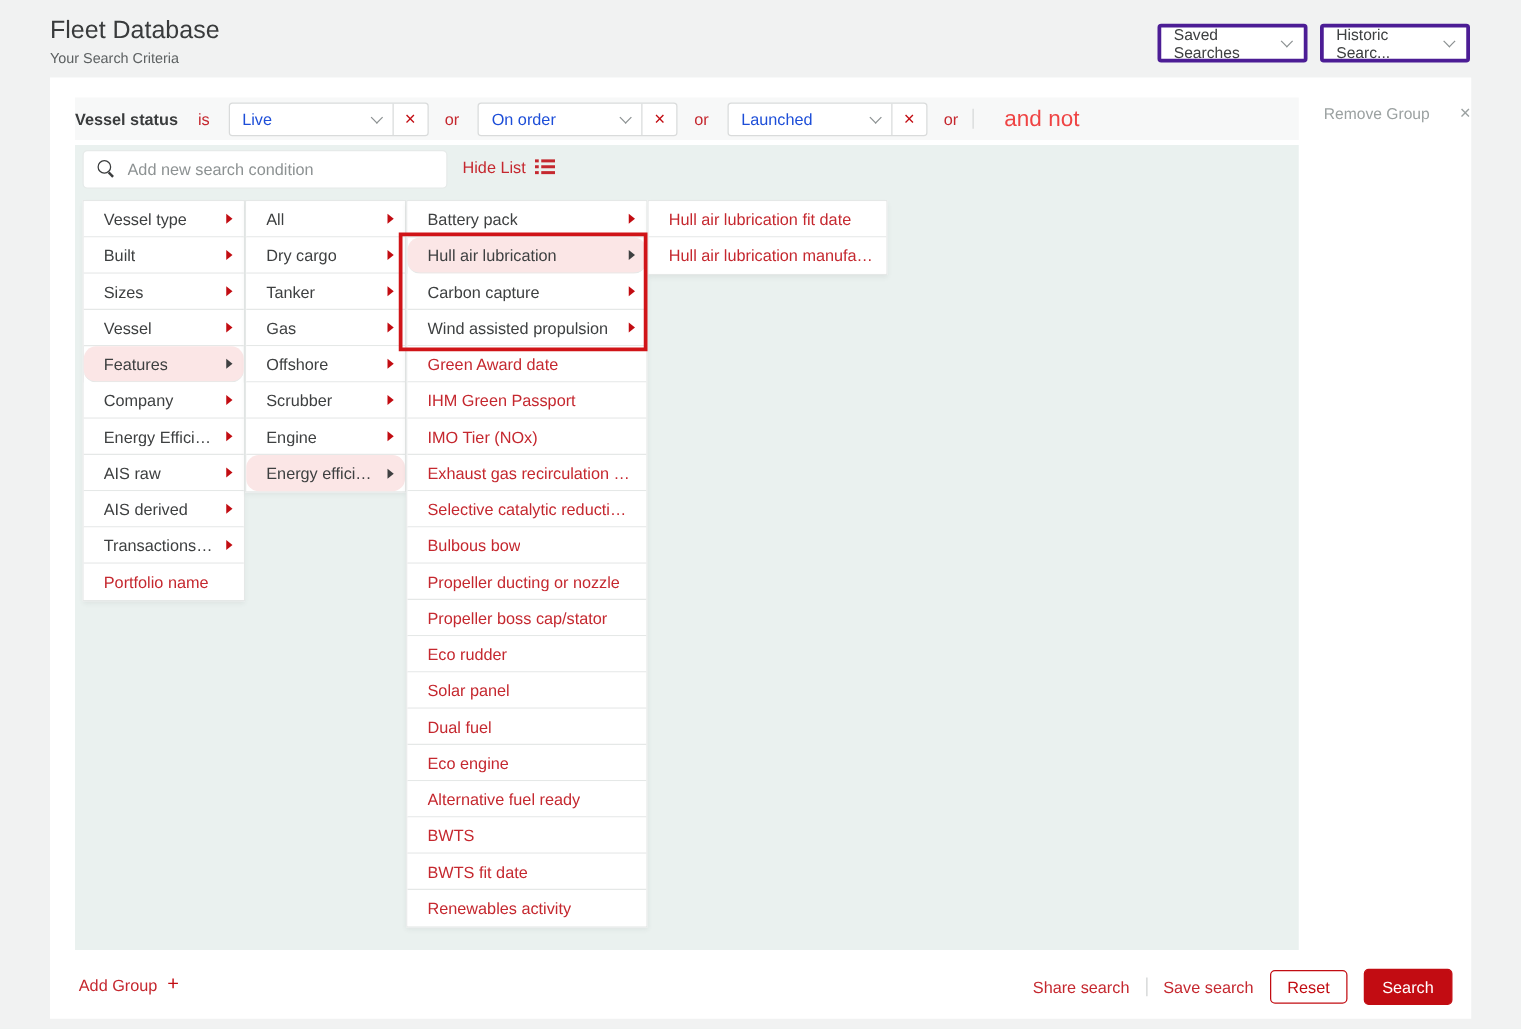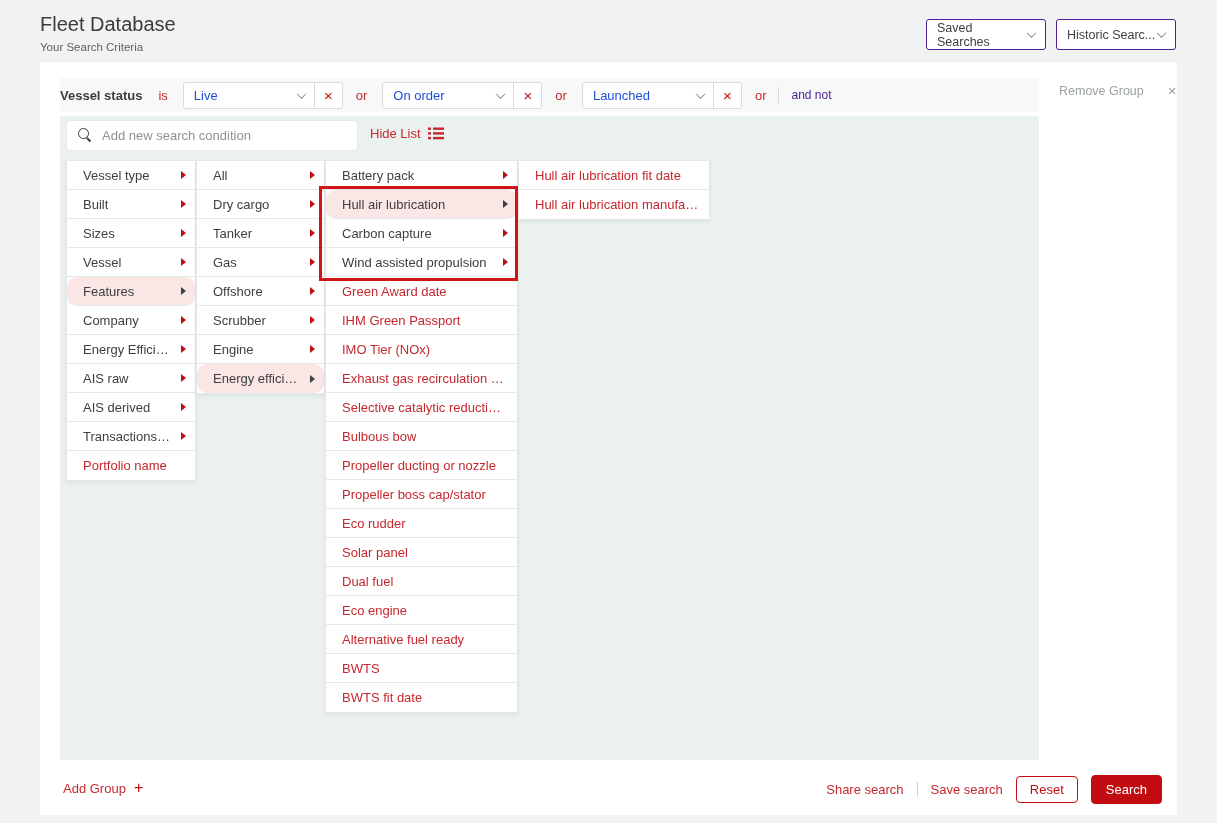--- a/index.html
+++ b/index.html
@@ -9,21 +9,21 @@
     background:#f1f2f2;
     font-family:"Liberation Sans", sans-serif;
     color:#3e4041;
     overflow:hidden;
   }
   
   .page-title { position:absolute; left:40px; top:13px; font-size:20px; color:#393b3c; font-weight:500; }
   .page-subtitle { position:absolute; left:40px; top:41px; font-size:11.5px; color:#5d6162; }
   .hdr-select {
     position:absolute; top:19px; height:31px; width:120px;
-    background:#fff; border:1px solid #4c1d95; border-radius:3px;
+    background:#fff; border:3px solid #4c1d95; border-radius:3px;
     display:flex; align-items:center; justify-content:space-between;
     padding:0 10px; font-size:12.5px; color:#3e4041; cursor:pointer;
   }
   .hdr-select.saved { left:926px; }
   .hdr-select.historic { left:1056px; }
   .chev {
     width:7px; height:7px; border-right:1.5px solid #8b9091; border-bottom:1.5px solid #8b9091;
     transform:rotate(45deg) translate(-1px,-1px); flex:none;
   }
   
@@ -38,21 +38,21 @@
   .sel {
     margin-left:15px; width:160px; height:27px; background:#fff;
     border:1px solid #d9dbdb; border-radius:3px; display:flex; align-items:center; cursor:pointer;
   }
   .sel-value { flex:1; padding-left:10px; font-size:13px; color:#1d4ed8; white-space:nowrap; overflow:hidden; }
   .sel .chev { margin-right:9px; }
   .sel-div { width:1px; height:100%; background:#d9dbdb; }
   .sel-x { width:27px; text-align:center; color:#c20c12; font-size:15px; line-height:25px; cursor:pointer; }
   .or-lbl { margin-left:13px; font-size:13px; color:#c5282f; }
   .v-div { width:1px; height:16px; background:#d6d8d8; margin-left:12px; }
-  .andnot-lbl { margin-left:12px; font-size:12px; color:#4c1d95; cursor:pointer; }
+  .andnot-lbl { margin-left:24px; font-size:18px; color:#ef4444; cursor:pointer; }
   .remove-group {
     position:absolute; left:1019px; top:22px; font-size:12.5px; color:#9ba1a1;
     display:flex; align-items:center; gap:24px; cursor:pointer; white-space:nowrap;
   }
   .remove-group .x { font-size:15px; line-height:12px; }
   
   .panel { position:absolute; left:20px; top:54px; width:979px; height:644px; background:#eaf1ef; }
   .search-box {
     position:absolute; left:6px; top:4px; width:292px; height:31px;
     background:#fff; border:1px solid #e6eae9; border-radius:4px;
@@ -332,20 +332,23 @@
           </div>
           <div class="cell red-item">
             <span class="lbl"><span>Alternative fuel ready</span></span>
           </div>
           <div class="cell red-item">
             <span class="lbl"><span>BWTS</span></span>
           </div>
           <div class="cell red-item">
             <span class="lbl"><span>BWTS fit date</span></span>
           </div>
+          <div class="cell red-item">
+            <span class="lbl"><span>Renewables activity</span></span>
+          </div>
         </div>
         <div class="menu-col c3">
           <div class="cell red-item">
             <span class="lbl"><span>Hull air lubrication fit date</span></span>
           </div>
           <div class="cell red-item">
             <span class="lbl"><span>Hull air lubrication manufacturer</span></span>
           </div>
         </div>
       </div>

